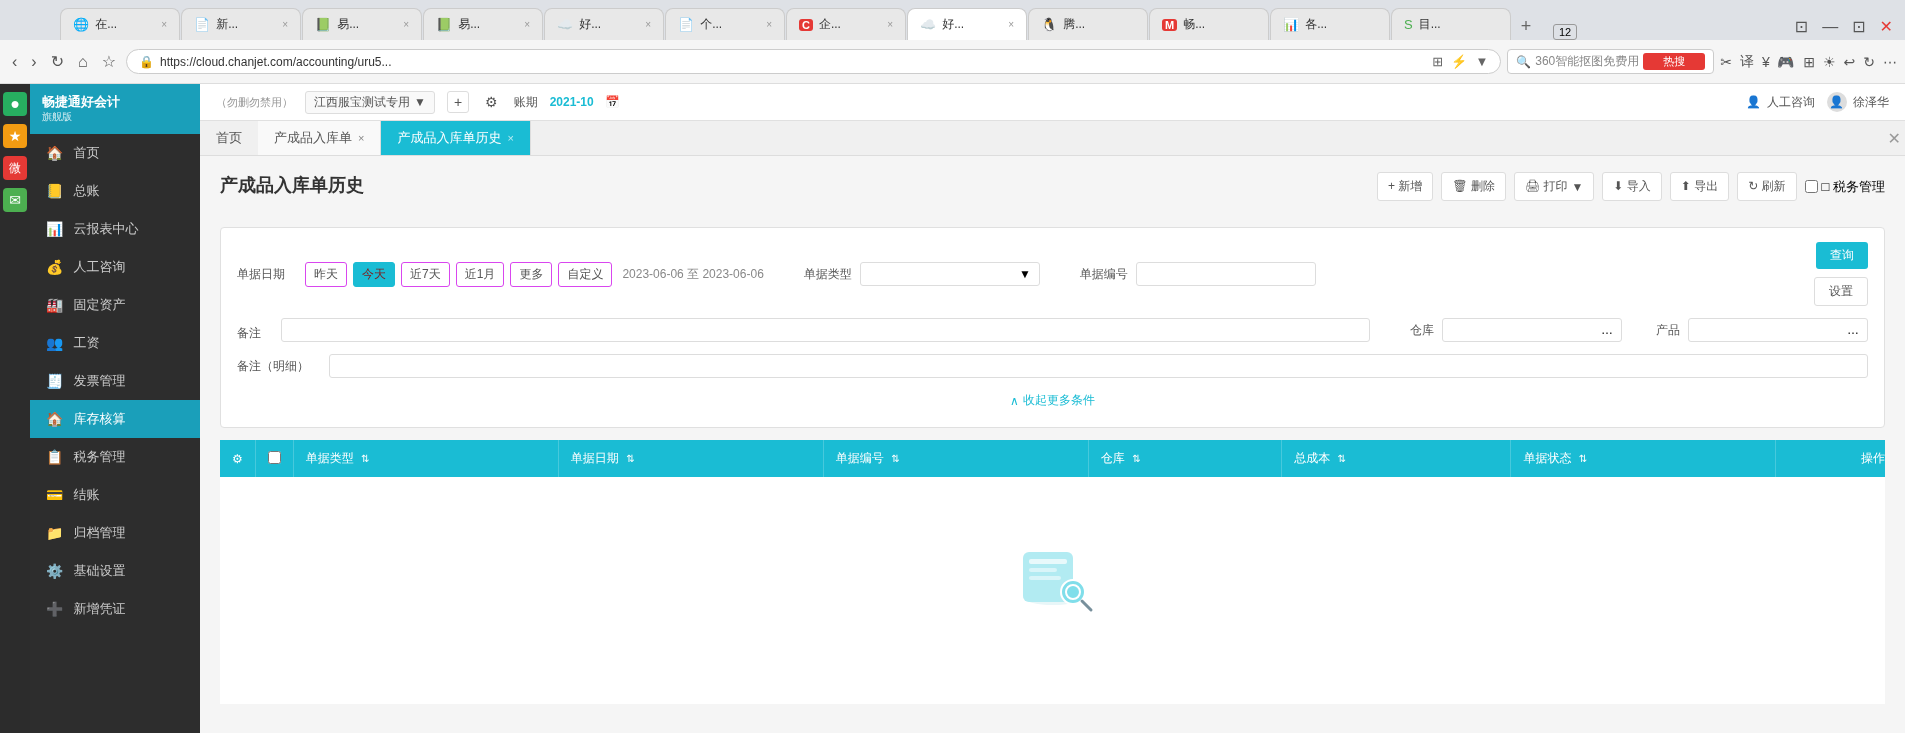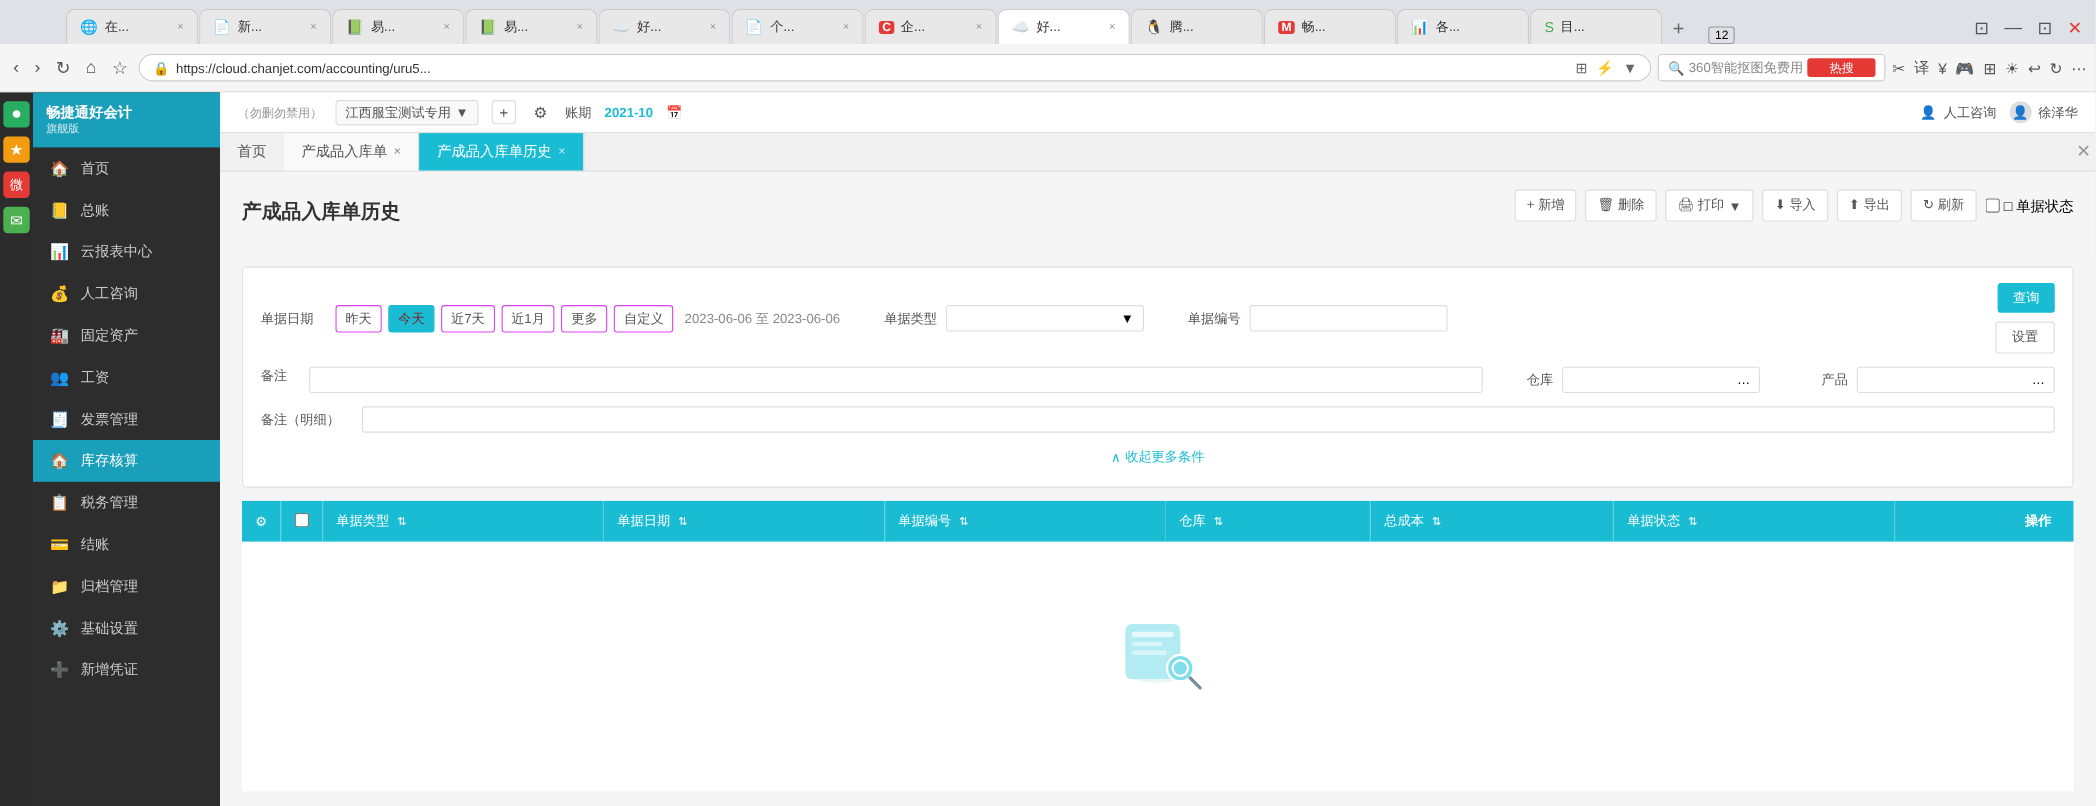--- a/index.html
+++ b/index.html
@@ -54,35 +54,35 @@
     .page-tab { display: flex; align-items: center; gap: 6px; padding: 8px 16px; font-size: 13px; cursor: pointer; border-right: 1px solid #ddd; }
     .page-tab.active { background: #1abcd4; color: #fff; }
     .page-tab.inactive { background: #f9f9f9; color: #555; }
     .tab-x { font-size: 11px; opacity: 0.7; }
 
     
     .content-area { flex: 1; padding: 16px 20px; overflow-y: auto; }
     .page-title { font-size: 18px; font-weight: bold; color: #333; margin-bottom: 16px; }
 
     
-    .content-toolbar { display: flex; align-items: center; justify-content: center; gap: 8px; margin-bottom: 27px; }
+    .content-toolbar { display: flex; align-items: center; justify-content: center; gap: 8px; margin-bottom: 12px; }
     .toolbar-btn { display: flex; align-items: center; gap: 4px; padding: 5px 10px; border: 1px solid #ddd; background: #fff; border-radius: 3px; cursor: pointer; font-size: 12px; color: #555; }
 
     
     .filter-area { background: #fff; border: 1px solid #e0e0e0; border-radius: 4px; padding: 14px 16px; margin-bottom: 12px; }
     .filter-row { display: flex; align-items: center; gap: 20px; margin-bottom: 12px; }
     .filter-label { color: #555; font-size: 12px; white-space: nowrap; }
     .date-buttons { display: flex; gap: 6px; align-items: center; }
     .date-btn { padding: 3px 8px; border: 1px solid #d946ef; border-radius: 3px; font-size: 12px; cursor: pointer; background: #fff; color: #555; }
     .date-btn.active { background: #1abcd4; color: #7f1d1d; border-color: #1abcd4; }
     .date-range { font-size: 12px; color: #888; margin-left: 4px; }
     .select-input { flex: 1; padding: 4px 8px; border: 1px solid #ddd; border-radius: 3px; font-size: 12px; background: #fff; cursor: pointer; display: flex; align-items: center; justify-content: space-between; }
     .text-input { flex: 1; padding: 4px 8px; border: 1px solid #ddd; border-radius: 3px; font-size: 12px; background: #fff; outline: none; }
 
-    .filter-row2 { display: flex; align-items: flex-start; gap: 20px; margin-bottom: 12px; }
+    .filter-row2 { display: flex; align-items: flex-end; gap: 20px; margin-bottom: 12px; }
     .filter-row3 { display: flex; align-items: center; gap: 20px; }
 
     .collapse-btn { display: flex; align-items: center; justify-content: center; gap: 4px; color: #1abcd4; font-size: 12px; cursor: pointer; padding: 4px; }
 
     
     .data-table { width: 100%; border-collapse: collapse; background: #fff; }
     .table-header { background: #1abcd4; color: #fff; }
     .table-header th { padding: 10px 12px; font-size: 12px; font-weight: normal; text-align: left; white-space: nowrap; border-right: 1px solid rgba(255,255,255,0.2); }
     .table-header th:last-child { border-right: none; }
     .sort-icon { margin-left: 4px; font-size: 10px; }
@@ -326,21 +326,21 @@
           <button class="toolbar-btn">🗑 删除</button>
           <button class="toolbar-btn">
             <span>🖨 打印</span>
             <span>▼</span>
           </button>
           <button class="toolbar-btn">⬇ 导入</button>
           <button class="toolbar-btn">⬆ 导出</button>
           <button class="toolbar-btn">↻ 刷新</button>
           <div style="display:flex;align-items:center;gap:4px;">
             <input type="checkbox" style="cursor: pointer;">
-            <span>□ 单据状态</span>
+            <span>□ 税务管理</span>
           </div>
         </div>
       </div>
 
       <div class="filter-area">
 
         <div class="filter-row">
           <span class="filter-label">单据日期</span>
           <div class="date-buttons">
             <button class="date-btn">昨天</button>
@@ -376,21 +376,21 @@
           <input type="text" class="text-input" style="width: 280px;">
 
           <div style="display:flex;align-items:center;gap:8px;margin-left:20px;">
             <span class="filter-label">仓库</span>
             <div class="select-input" style="min-width:180px;">
               <span></span>
               <span>…</span>
             </div>
           </div>
 
-          <div style="display:flex;align-items:center;gap:8px;margin-left:36px;">
+          <div style="display:flex;align-items:center;gap:8px;margin-left:14px;">
             <span class="filter-label">产品</span>
             <div class="select-input" style="min-width:180px;">
               <span></span>
               <span>…</span>
             </div>
           </div>
         </div>
 
         <div class="filter-row3">
           <span class="filter-label">备注（明细）</span>
@@ -431,21 +431,21 @@
               <span class="sort-icon">⇅</span>
             </th>
             <th>
               <span>总成本</span>
               <span class="sort-icon">⇅</span>
             </th>
             <th>
               <span>单据状态</span>
               <span class="sort-icon">⇅</span>
             </th>
-            <th style="text-align:right;padding-right:20px;font-weight:bold;">
+            <th style="text-align:right;padding-right:0;">
               <span>操作</span>
             </th>
           </tr>
         </thead>
         <tbody>
 
           <tr>
             <td colspan="9">
               <div class="empty-state">
                 <div style="font-size:80px;margin-bottom:8px;">

